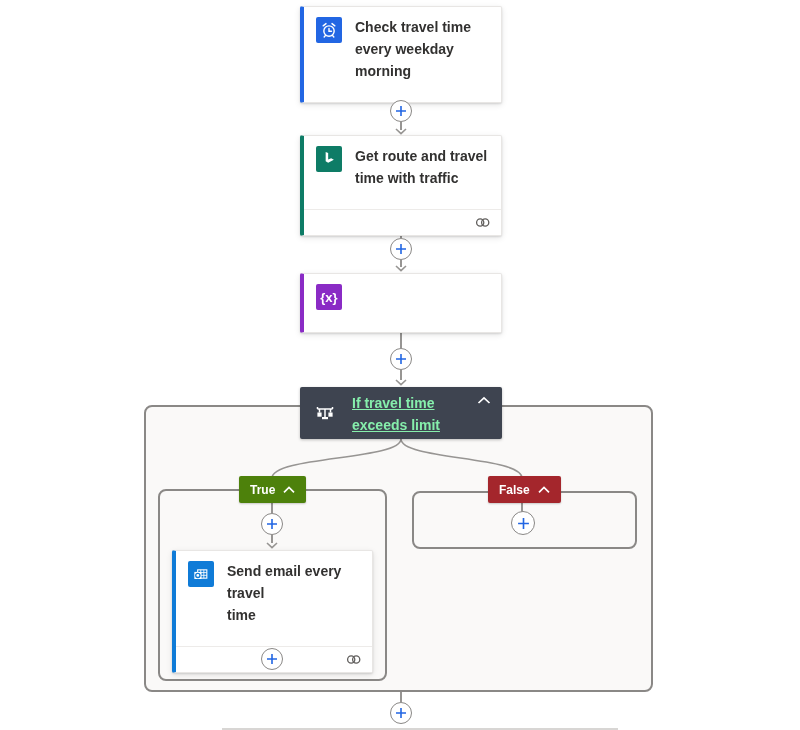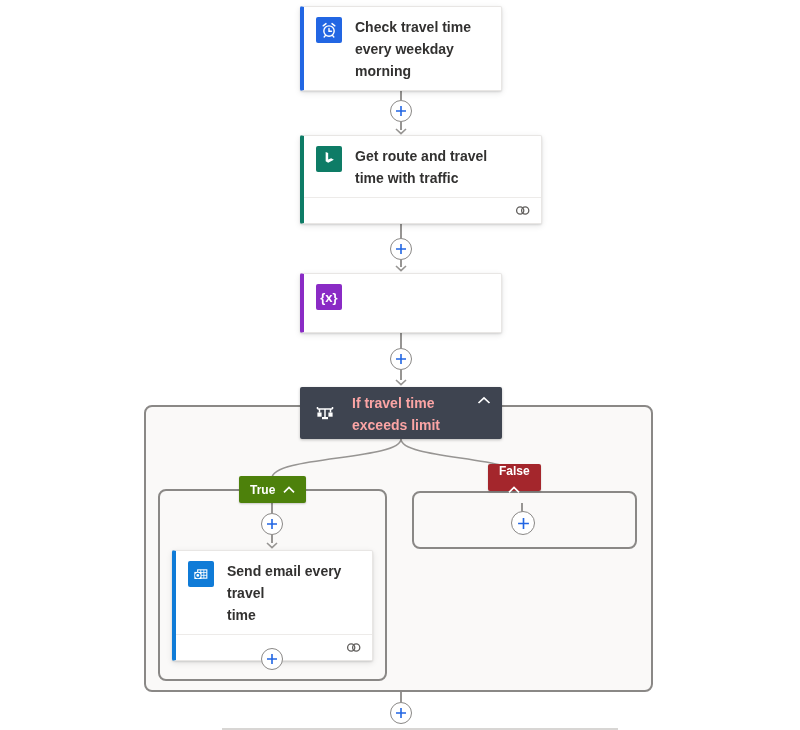--- a/index.html
+++ b/index.html
@@ -10,71 +10,71 @@
     color:var(--card_text,#323130);
   }
   .abs{position:absolute;}
   
   .card{
     position:absolute;background:#fff;z-index:2;
     border:1px solid #e8e6e4;border-left-width:4px;border-radius:2px;
     box-shadow:0 1px 2px rgba(0,0,0,.12),0 2px 6px rgba(0,0,0,.10);
     box-sizing:border-box;cursor:pointer;
   }
-  .card-main{display:flex;align-items:flex-start;gap:13px;padding:8px 10px 8px 12px;}
+  .card-main{display:flex;align-items:flex-start;gap:13px;padding:8px 10px 20px 12px;}
   .icon-tile{
     width:26px;height:26px;border-radius:2px;flex:none;margin-top:2px;
     display:flex;align-items:center;justify-content:center;
   }
   .card-title{
     font-size:14px;font-weight:700;line-height:22px;white-space:pre-line;
     padding-top:1px;
   }
   .card-footer{
     border-top:1px solid #edebe9;height:25px;
     display:flex;align-items:center;justify-content:flex-end;padding-right:10px;
   }
   #node-trigger{left:300px;top:6px;width:202px;min-height:80px;}
   #node-trigger{border-left-color:var(--trigger_accent);}
   #node-trigger .icon-tile{background:var(--trigger_accent);}
-  #node-route{left:300px;top:135px;width:242px;}
+  #node-route{left:300px;top:135px;width:202px;}
   #node-route{border-left-color:var(--bing_accent);}
   #node-route .icon-tile{background:var(--bing_accent);}
   #node-variable{left:300px;top:273px;width:202px;min-height:60px;}
   #node-variable{border-left-color:var(--variable_accent);}
   #node-variable .icon-tile{background:var(--variable_accent);}
   #node-email{left:172px;top:550px;width:201px;z-index:3;}
   #node-email{border-left-color:var(--outlook_accent);}
   #node-email .icon-tile{background:var(--outlook_accent);}
   
   #node-condition{
     position:absolute;left:300px;top:387px;width:202px;height:52px;z-index:4;
     background:var(--condition_bg);border-radius:2px;box-sizing:border-box;
     box-shadow:0 1px 3px rgba(0,0,0,.25);display:flex;align-items:center;
     gap:14px;padding:4px 10px 4px 12px;cursor:pointer;
   }
-  #node-condition .card-title{color:#fca5a5;}
+  #node-condition .card-title{color:#86efac;text-decoration:underline;}
   .collapse-chevron{position:absolute;top:9px;right:11px;cursor:pointer;line-height:0;}
   
   .scope{
     position:absolute;box-sizing:border-box;
     border:2px solid var(--container_border);border-radius:8px;
   }
   #outer-container{left:144px;top:405px;width:509px;height:287px;background:var(--container_bg);z-index:0;}
   #container-true{left:158px;top:489px;width:229px;height:192px;z-index:1;}
   #container-false{left:412px;top:491px;width:225px;height:58px;z-index:1;}
   
   .badge{
     position:absolute;height:27px;z-index:4;border-radius:2px;
     display:flex;align-items:center;gap:8px;padding:0 11px;box-sizing:border-box;
     color:#fff;font-size:12px;font-weight:700;cursor:pointer;
     box-shadow:0 1px 2px rgba(0,0,0,.2);
   }
   #badge-true{left:239px;top:476px;background:var(--true_bg);}
-  #badge-false{left:488px;top:464px;background:var(--false_bg);flex-direction:column;}
+  #badge-false{left:488px;top:476px;background:var(--false_bg);}
   
   .vline{position:absolute;width:2px;background:var(--connector_gray);z-index:1;}
   #line-1{left:400px;top:86px;height:14px;}
   #line-2{left:400px;top:122px;height:8px;}
   #line-3{left:400px;top:219px;height:19px;}
   #line-4{left:400px;top:260px;height:7px;}
   #line-5{left:400px;top:333px;height:15px;}
   #line-6{left:400px;top:370px;height:10px;}
   #line-true-1{left:271px;top:503px;height:10px;}
   #line-true-2{left:271px;top:535px;height:8px;}

